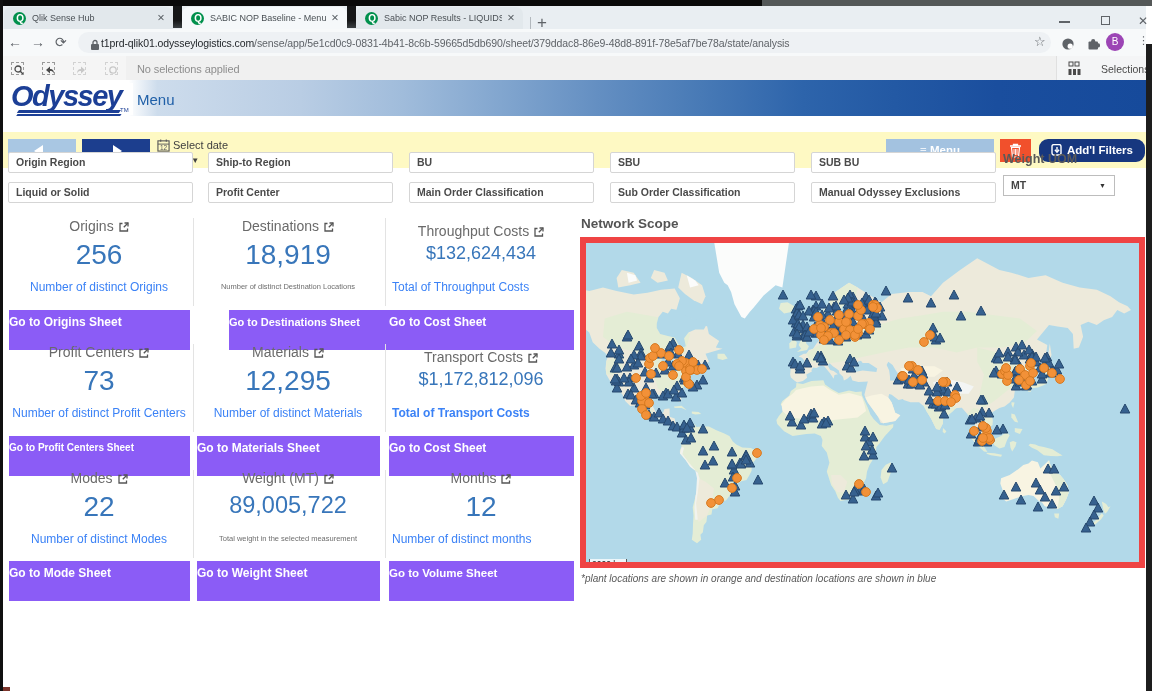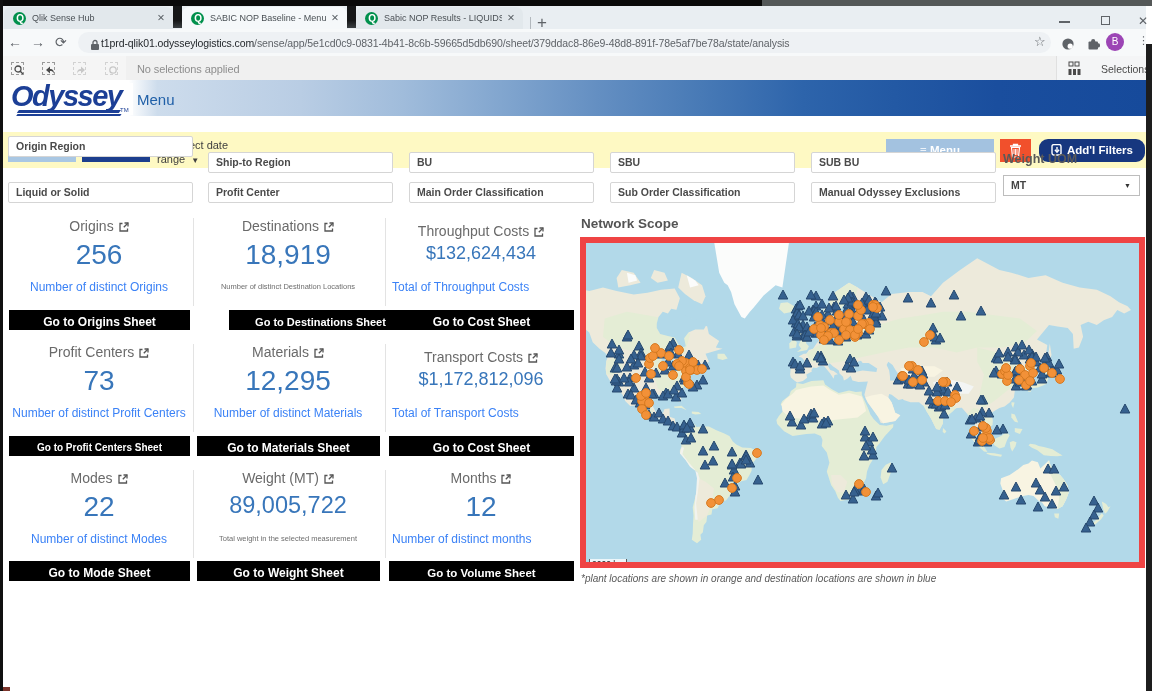--- a/index.html
+++ b/index.html
@@ -64,33 +64,33 @@
 .tri { position:absolute; top:5.5px; width:0; height:0; border-top:6px solid transparent; border-bottom:6px solid transparent; }
 #seldate { position:absolute; left:154px; top:7px; font-size:11px; color:#404040; line-height:13.5px; }
 .btn { position:absolute; top:7px; height:23px; color:#fff; font-weight:bold;
   font-size:11.5px; text-align:center; }
 
 
 .fbox { position:absolute; width:185px; height:21px; background:#fff;
   border:1px solid #d5d5d5; border-radius:2px; font-size:10.5px; font-weight:bold;
   color:#4a4a4a; line-height:19px; padding-left:7px; }
 #wuom { left:1003px; top:152px; font-size:12.5px; font-weight:bold; color:#595959; }
-#mtbox { left:1003px; top:175px; width:137px; height:21px; background:#fff;
+#mtbox { left:1003px; top:175px; width:112px; height:21px; background:#fff;
   border:1px solid #bdbdbd; font-size:10.5px; font-weight:bold; color:#444;
   line-height:19px; padding-left:7px; }
 #mtbox .caret { position:absolute; right:8px; top:0px; font-size:7px; color:#333; }
 
 
 .kt { position:absolute; font-size:14px; color:#6a6a6a; text-align:center; white-space:nowrap; }
 .kn { position:absolute; font-size:28px; color:#3876ba; text-align:center; white-space:nowrap; letter-spacing:0;}
 .kn.small { font-size:18px; letter-spacing:0; }
 .ks { position:absolute; font-size:12px; color:#3b82f6; text-align:center; white-space:nowrap; }
 .ks.tiny { font-size:7.5px; color:#6e6e6e;text-align:center; }
-.kbtn { position:absolute; height:20px; background:#000000; color:#fff;
-  font-weight:bold; font-size:12px; text-align:center; line-height:24px; }
+.kbtn { position:absolute; height:40px; background:#8b5cf6; color:#fff;
+  font-weight:bold; font-size:12px; line-height:24px; }
 .vdiv { position:absolute; width:1px; background:#e3e3e3; }
 .elink { display:inline-block; vertical-align:-1px; margin-left:5px; }
 
 
 #mapTitle { left:581px; top:216px; font-size:13.5px; font-weight:bold; color:#545454; }
 #map { left:580px; top:237px; width:565px; height:331px; overflow:hidden; border:6px solid #ef4444; }
 #scalebox { position:absolute; left:3px; top:316px; width:38px; height:11px;
   background:rgba(255,255,255,0.75); border:1px solid #5a5a5a; border-top:none;
   font-size:8.5px; color:#222; line-height:10px; padding-left:2px; }
 #attrib { position:absolute; right:4px; top:318px; font-size:10px; color:#8a9196; }
@@ -216,21 +216,21 @@
           <path d="M2.5,4.5 L3.5,14 H9.5 L10.5,4.5 Z" fill="none" stroke="#fff" stroke-width="1.2"></path>
           <path d="M5,6 V12 M6.5,6 V12 M8,6 V12" stroke="#fff" stroke-width="0.9"></path>
         </svg></div>
     <div class="btn" style="left:1036px;width:106px;background:#17377f;line-height:23px;border-radius:9px;"><svg style="vertical-align:-2px;margin-right:4px;" width="12" height="12" viewBox="0 0 12 12">
           <rect x="1" y="0.5" width="9" height="10.5" rx="2" fill="none" stroke="#fff" stroke-width="1.4"></rect>
           <path d="M6,3 V7.2" stroke="#fff" stroke-width="1.4"></path>
           <path d="M3.9,5.8 L6,8.2 L8.1,5.8" fill="none" stroke="#fff" stroke-width="1.4"></path>
         </svg>Add'l Filters</div>
   </div>
 
-  <div class="fbox" style="left:8px;top:136px;">Origin Region</div>
+  <div class="fbox" style="left:8px;top:152px;">Origin Region</div>
   <div class="fbox" style="left:208px;top:152px;">Ship-to Region</div>
   <div class="fbox" style="left:409px;top:152px;">BU</div>
   <div class="fbox" style="left:610px;top:152px;">SBU</div>
   <div class="fbox" style="left:811px;top:152px;">SUB BU</div>
   <div class="fbox" style="left:8px;top:182px;">Liquid or Solid</div>
   <div class="fbox" style="left:208px;top:182px;">Profit Center</div>
   <div class="fbox" style="left:409px;top:182px;">Main Order Classification</div>
   <div class="fbox" style="left:610px;top:182px;">Sub Order Classification</div>
   <div class="fbox" style="left:811px;top:182px;">Manual Odyssey Exclusions</div>
   <div class="abs" id="wuom">Weight UOM</div>
@@ -276,21 +276,21 @@
         </svg></div>
       <div class="kn" style="left:196px;top:365px;width:184px;">12,295</div>
       <div class="ks" style="left:196px;top:406px;width:184px;">Number of distinct Materials</div>
       <div class="kbtn" style="left:197px;top:436px;width:183px;font-size:12px;">Go to Materials Sheet</div>
       <div class="kt" style="left:388px;top:349px;width:186px;">Transport Costs<svg class="elink" width="10" height="10" viewBox="0 0 10 10">
           <path d="M3.5,1.5 H1 V9 H8.5 V6.5" fill="none" stroke="#555" stroke-width="1.3"></path>
           <path d="M5.5,1 H9 V4.5" fill="none" stroke="#555" stroke-width="1.3"></path>
           <path d="M9,1 L4.8,5.2" fill="none" stroke="#555" stroke-width="1.3"></path>
         </svg></div>
       <div class="kn small" style="left:388px;top:369px;width:186px;">$1,172,812,096</div>
-      <div class="ks" style="left:392px;top:406px;text-align:left;">Total of Transport Costs</div>
+      <div class="ks" style="left:392px;top:406px;text-align:left;font-weight:bold;">Total of Transport Costs</div>
       <div class="kbtn" style="left:389px;top:436px;width:185px;font-size:12px;">Go to Cost Sheet</div>
       <div class="kt" style="left:8px;top:470px;width:182px;">Modes<svg class="elink" width="10" height="10" viewBox="0 0 10 10">
           <path d="M3.5,1.5 H1 V9 H8.5 V6.5" fill="none" stroke="#555" stroke-width="1.3"></path>
           <path d="M5.5,1 H9 V4.5" fill="none" stroke="#555" stroke-width="1.3"></path>
           <path d="M9,1 L4.8,5.2" fill="none" stroke="#555" stroke-width="1.3"></path>
         </svg></div>
       <div class="kn" style="left:8px;top:491px;width:182px;">22</div>
       <div class="ks" style="left:8px;top:532px;width:182px;">Number of distinct Modes</div>
       <div class="kbtn" style="left:9px;top:561px;width:181px;font-size:12px;">Go to Mode Sheet</div>
       <div class="kt" style="left:196px;top:470px;width:184px;">Weight (MT)<svg class="elink" width="10" height="10" viewBox="0 0 10 10">

